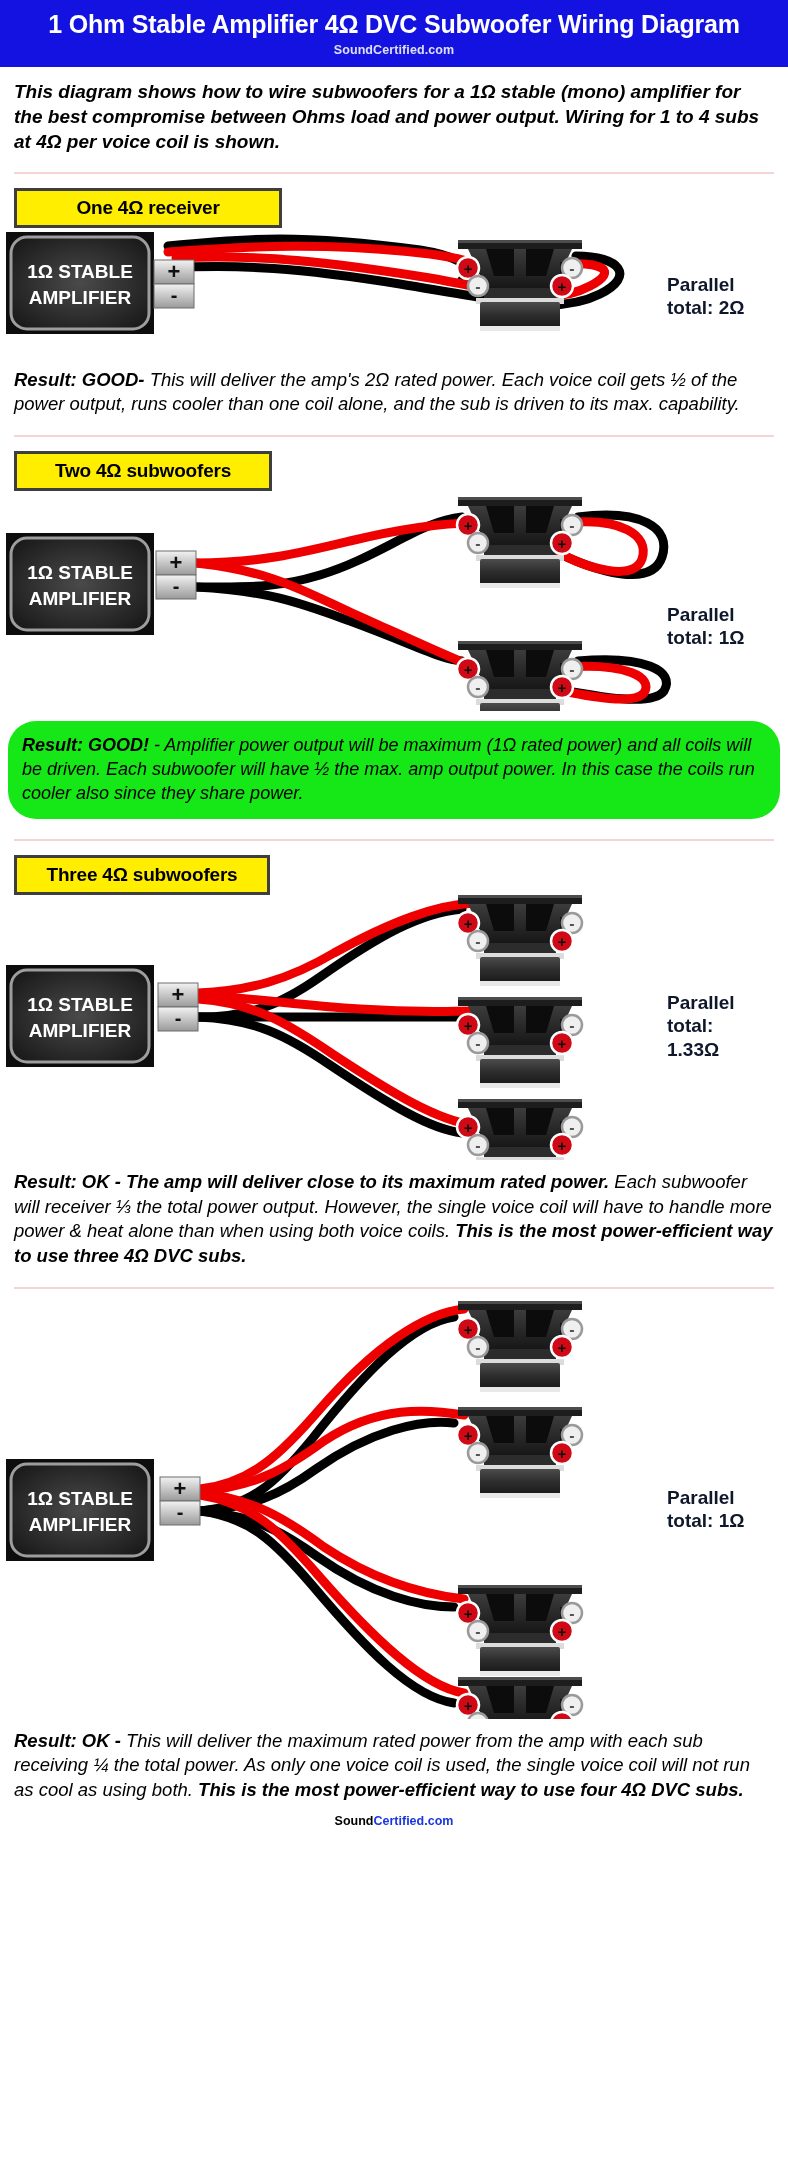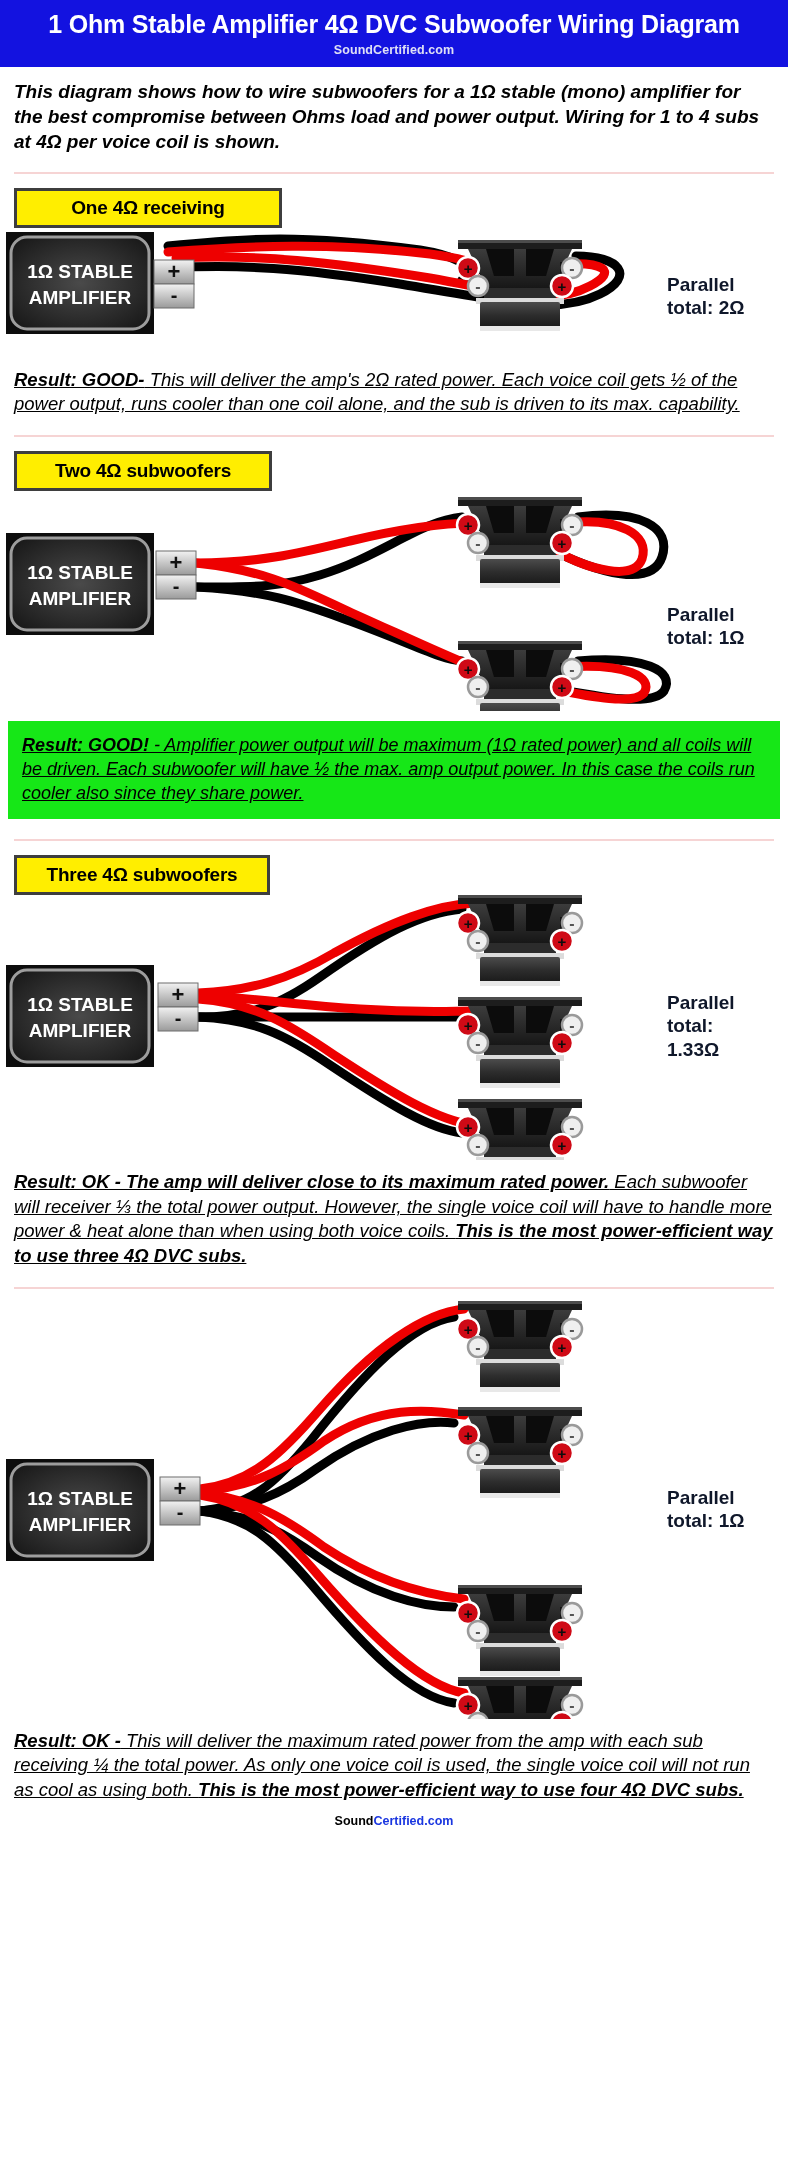--- a/index.html
+++ b/index.html
@@ -70,29 +70,29 @@
   
   .stage{position:relative;}
   .stage svg{display:block;}
 
   
   .result{
     padding:10px 14px 4px 14px;
     font-size:18.5px;
     line-height:1.33;
     font-style:italic;
-    text-decoration:underline;
   }
   .result b{font-weight:bold;}
   .result.green{
     background:#16e717;
     padding:12px 14px 14px 14px;
     margin:10px 8px 6px 8px;
     font-size:18px;
     line-height:1.34;
+    border-radius:28px;
   }
 
   
   .footer{
     text-align:center;
     padding:6px 0 14px 0;
     font-size:12.5px;
     font-weight:bold;
   }
   .footer .b1{color:#000;}
@@ -117,21 +117,21 @@
     <h1>1 Ohm Stable Amplifier 4Ω DVC Subwoofer Wiring Diagram</h1>
     <div class="brand">SoundCertified.com</div>
   </div>
 
   <div class="intro">This diagram shows how to wire subwoofers for a 1Ω stable (mono) amplifier for the best compromise between Ohms load and power output. Wiring for 1 to 4 subs at 4Ω per voice coil is shown.</div>
 
   <div class="divider"></div>
 
   <div class="section">
     <div class="sec-title-wrap">
-      <div class="sec-title w1">One 4Ω receiving</div>
+      <div class="sec-title w1">One 4Ω receiver</div>
     </div>
 
     <div class="stage">
       <svg width="788" height="130" viewBox="0 0 788 130">
         <defs>
           <linearGradient id="ampg" x1="0" y1="0" x2="0" y2="1">
             <stop offset="0" stop-color="#3a3a3a"></stop>
               <stop offset="0.45" stop-color="#2a2a2a"></stop>
             <stop offset="1" stop-color="#141414"></stop>
           </linearGradient>

